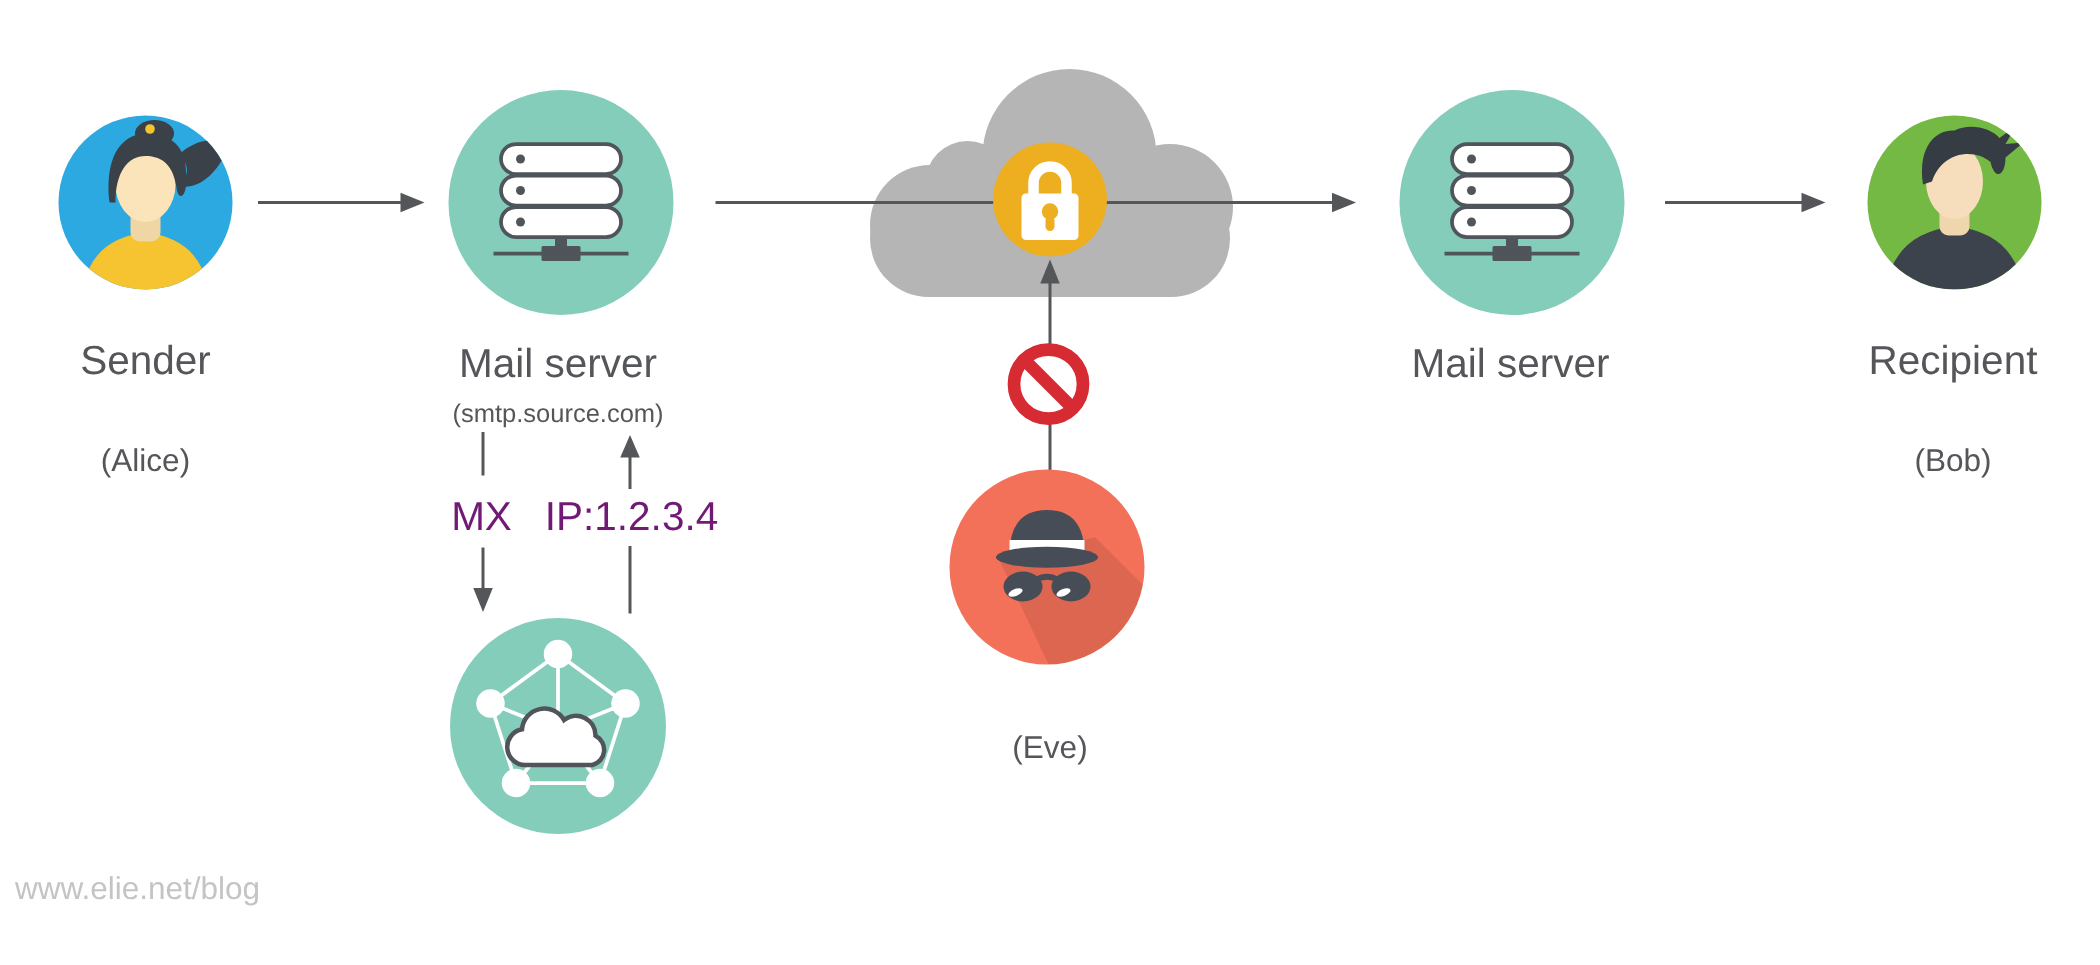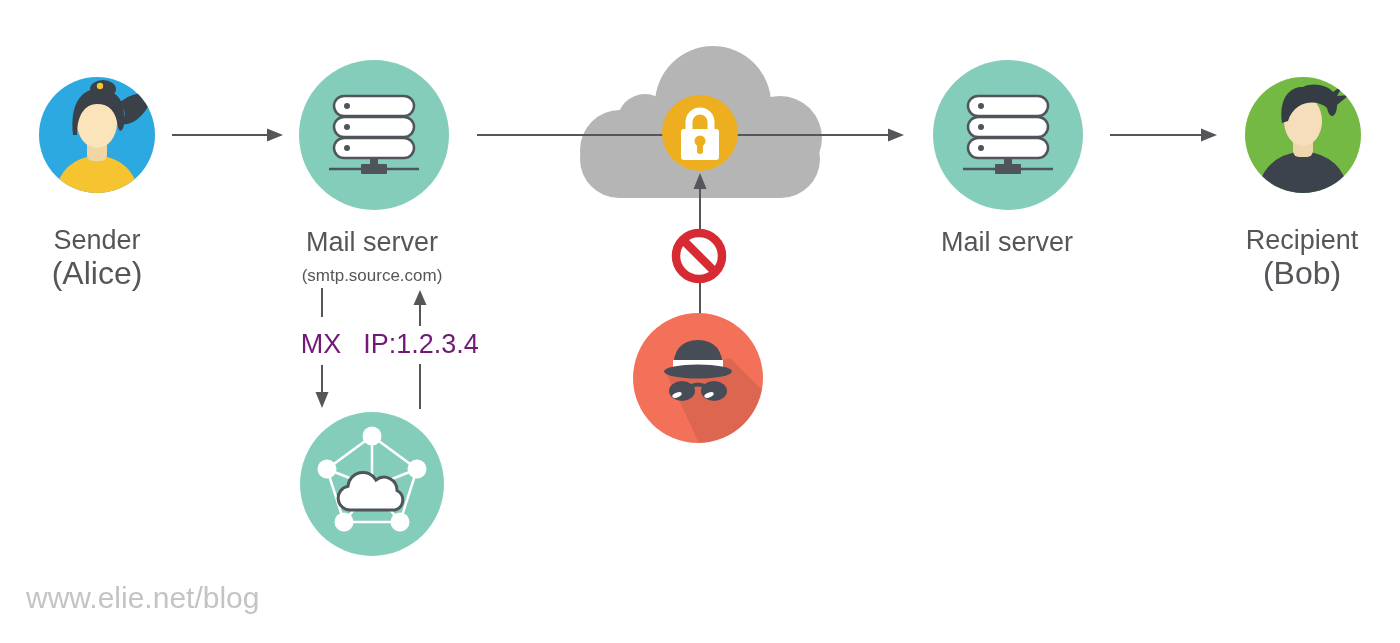--- a/index.html
+++ b/index.html
@@ -8,28 +8,28 @@
     font-family:"Liberation Sans", sans-serif;overflow:hidden;
   }
   .abs{position:absolute;}
   .circle-icon{position:absolute;border-radius:50%;overflow:hidden;}
   svg{display:block;}
   .node-label{
     position:absolute;text-align:center;color:#55565a;
     font-size:27px;line-height:33px;transform:translateX(-50%);
     white-space:nowrap;
   }
-  .node-label .sub{font-size:32px;}
+  .node-label .sub{font-size:21px;margin-top:34px;}
   .node-label .sub-small{font-size:17px;line-height:26px;margin-top:4px;}
   .edge-label{
     position:absolute;color:#701a75;font-size:27px;line-height:30px;
     transform:translateX(-50%);white-space:nowrap;
   }
   .watermark{
-    position:absolute;left:26px;top:581px;color:#c4c4c6;font-size:30px;
+    position:absolute;left:10px;top:581px;color:#c4c4c6;font-size:21px;
   }
 </style>
 </head>
 <body>
 
 <div class="canvas">
 
   <svg class="abs" style="left:575px;top:40px;" width="250" height="165" viewBox="0 0 250 165">
     <g fill="#b5b5b5">
       <circle cx="45" cy="110" r="40"></circle>
@@ -207,20 +207,21 @@
   <div class="node-label" style="left:1007px;top:226px;">
     <div>Mail server</div>
   </div>
 
   <div class="node-label" style="left:1302px;top:224px;">
     <div>Recipient</div>
     <div class="sub">(Bob)</div>
   </div>
 
   <div class="node-label" style="left:700px;top:448px;">
+    <div class="sub">(Eve)</div>
   </div>
 
 
   <div class="edge-label" style="left:321px;top:329px;">MX</div>
   <div class="edge-label" style="left:421px;top:329px;">IP:1.2.3.4</div>
 
   <div class="watermark">www.elie.net/blog</div>
 
 </div>
 

